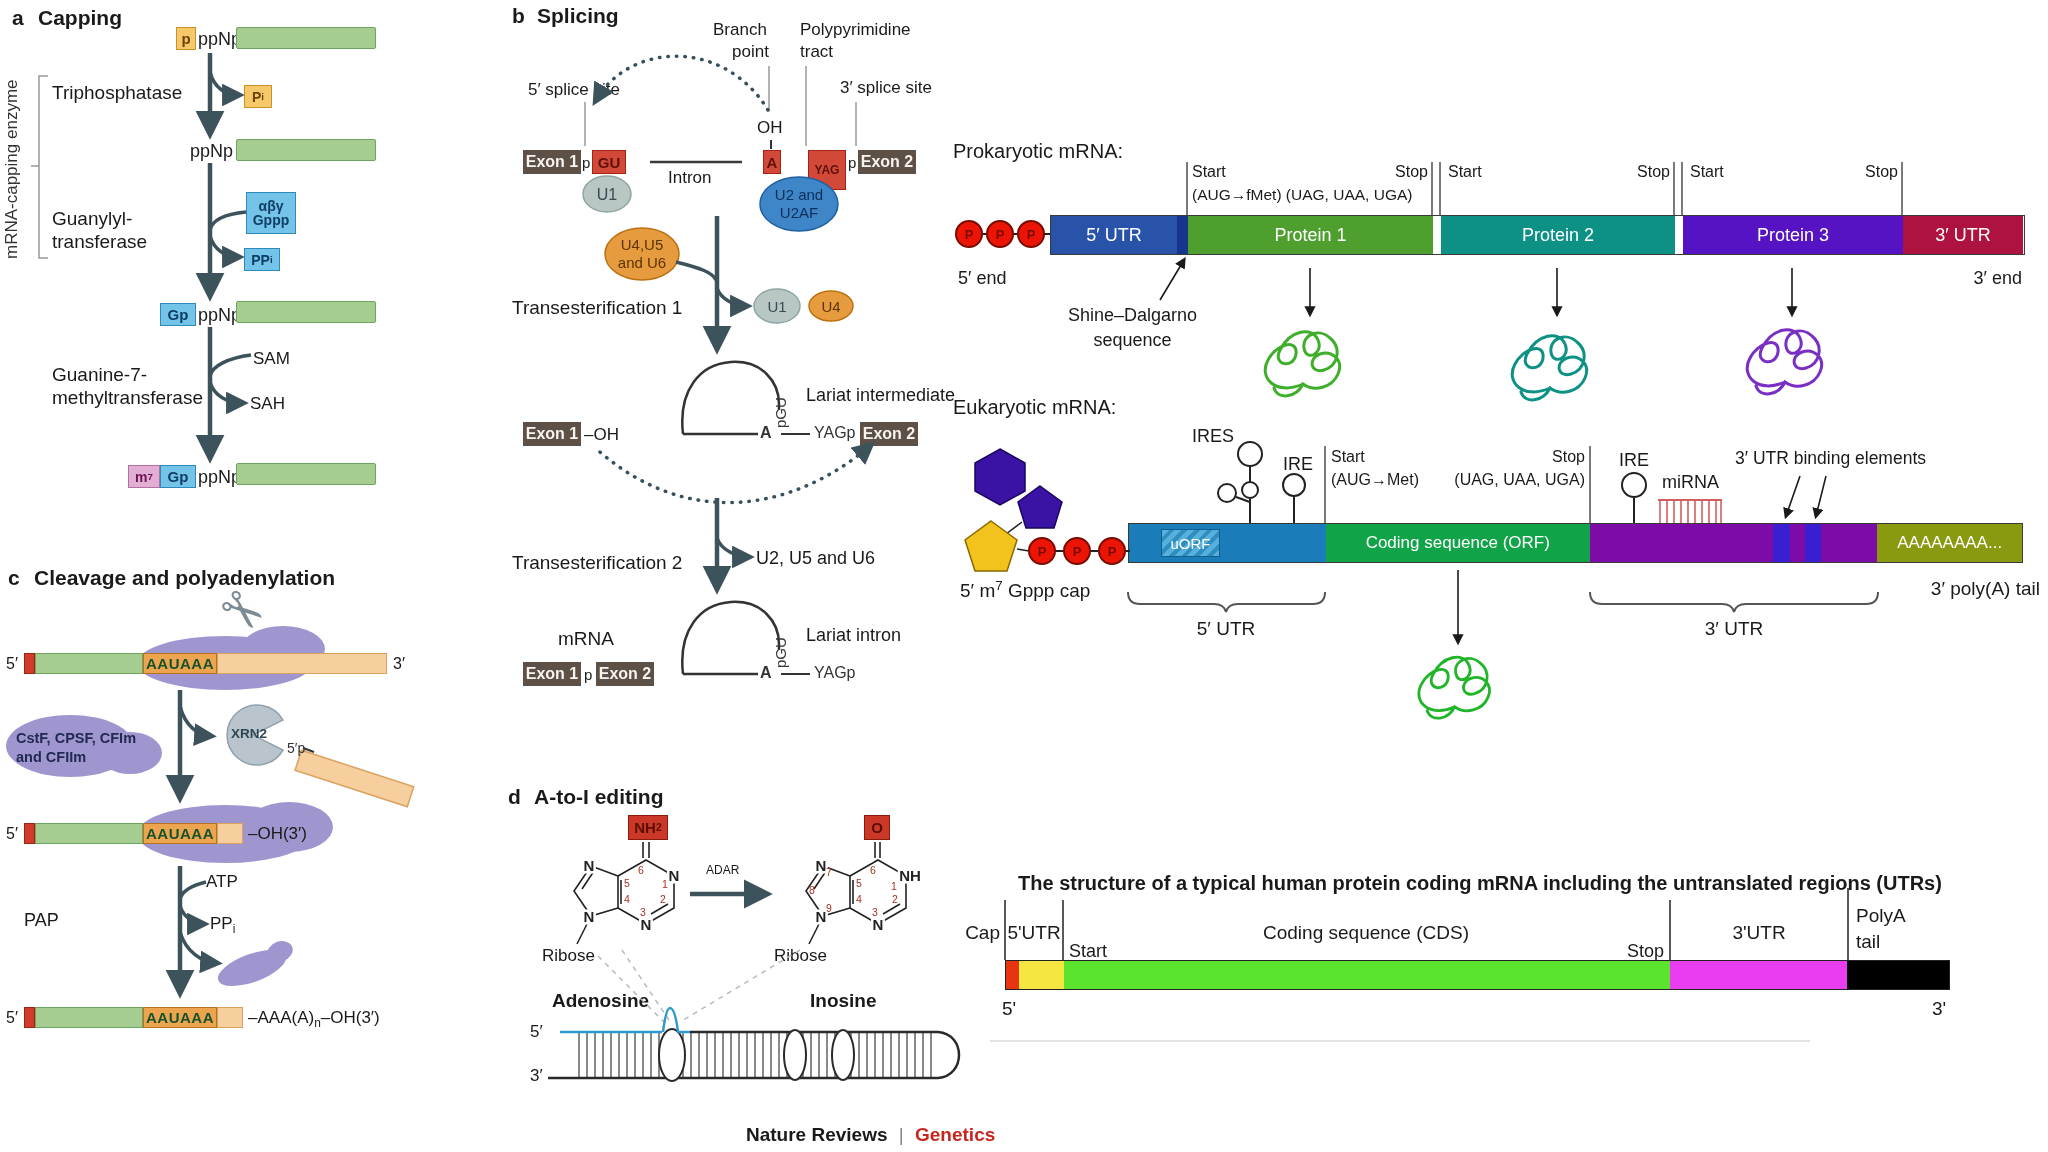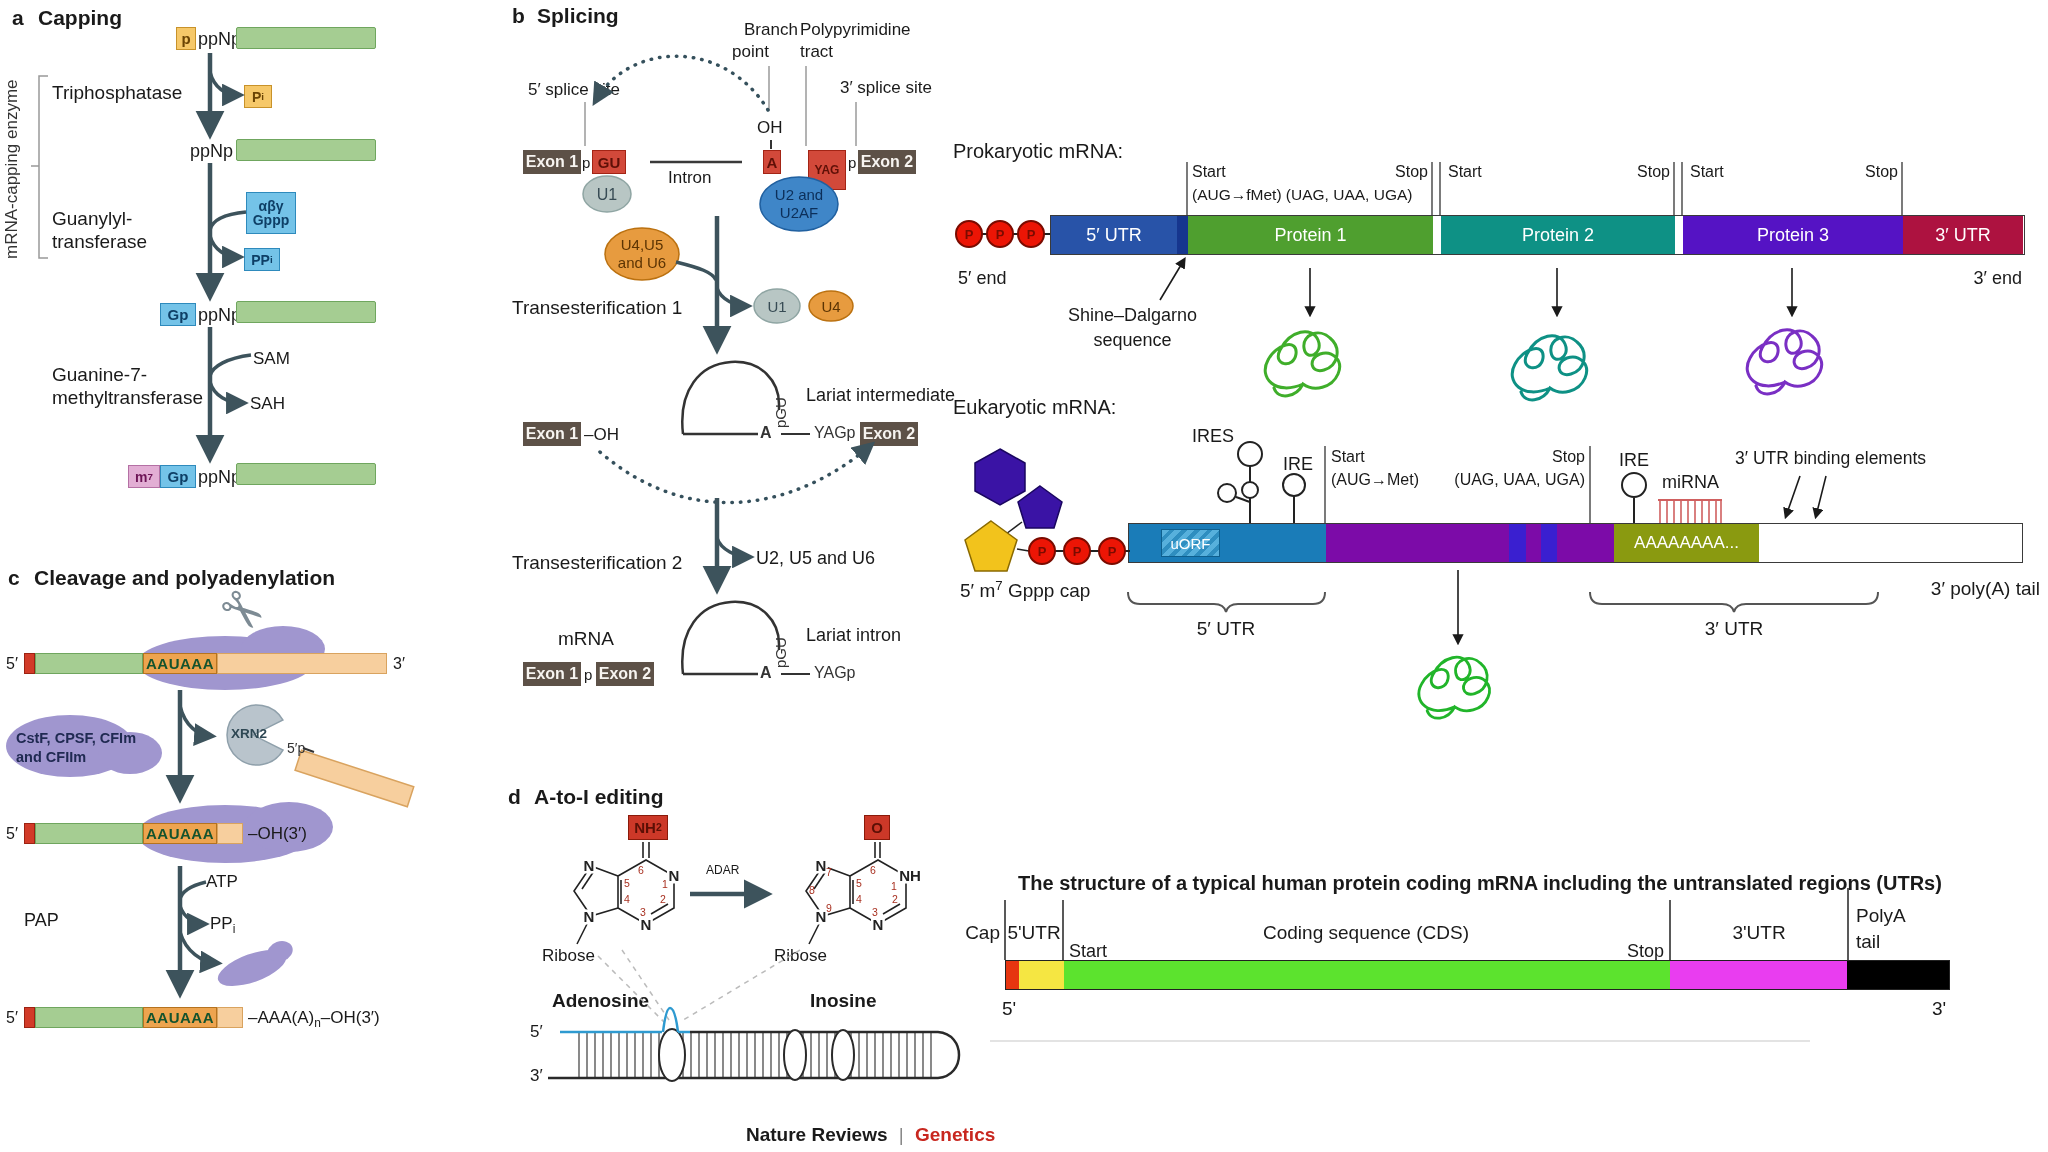--- a/index.html
+++ b/index.html
@@ -118,21 +118,21 @@
 </div>
 <div class="box bbox" style="left:160px;top:465px;width:36px;height:23px;font-size:15px">
       <span>Gp</span>
     </div>
 <div class="lbl" style="left:198px;top:467px;font-size:18px">ppNp</div>
 <div class="box gbar" style="left:236px;top:463px;width:140px;height:22px"></div>
 
 <div class="lbl b" style="left:512px;top:4px;font-size:21px">b</div>
 <div class="lbl b" style="left:537px;top:4px;font-size:21px">Splicing</div>
 
-<div class="lbl" style="left:744px;top:20px;font-size:17px">Branch</div>
+<div class="lbl" style="left:713px;top:20px;font-size:17px">Branch</div>
 <div class="lbl" style="left:732px;top:42px;font-size:17px">point</div>
 <div class="lbl" style="left:800px;top:20px;font-size:17px">Polypyrimidine</div>
 <div class="lbl" style="left:800px;top:42px;font-size:17px">tract</div>
 <div class="lbl" style="left:528px;top:80px;font-size:17px">5′ splice site</div>
 <div class="lbl" style="left:840px;top:78px;font-size:17px">3′ splice site</div>
 <div class="lbl" style="left:757px;top:118px;font-size:17px">OH</div>
 
 <div class="box exon" style="left:523px;top:150px;width:58px;height:24px;font-size:16px">
       <span>Exon 1</span>
     </div>
@@ -294,20 +294,23 @@
 <div class="lbl ctr" style="left:1614px;top:450px;width:40px;font-size:18px">IRE</div>
 <div class="lbl" style="left:1662px;top:472px;font-size:18px">miRNA</div>
 <div class="lbl" style="left:1735px;top:448px;font-size:17.5px">3′ UTR binding elements</div>
 
 <div class="mbar" style="left:1128px;top:523px;width:895px;height:40px">
   <div class="seg" style="width: 197px; background-color: rgb(26, 124, 184);">
     <div class="uorf">
           <span>uORF</span>
         </div>
   </div>
+  <div class="seg" style="width: 265px; font-size: 17px; background-color: rgb(16, 163, 72);">
+        <span>Coding sequence (ORF)</span>
+      </div>
   <div class="seg" style="width: 288px; background-color: rgb(124, 11, 168);">
     <div class="bluebe" style="left:183px;width:17px"></div>
     <div class="bluebe" style="left:215px;width:16px"></div>
   </div>
   <div class="seg" style="width: 145px; font-size: 17px; background-color: rgb(138, 154, 16);">
         <span>AAAAAAAA...</span>
       </div>
 </div>
 
 <div class="lbl" style="left:960px;top:578px;font-size:19px">

